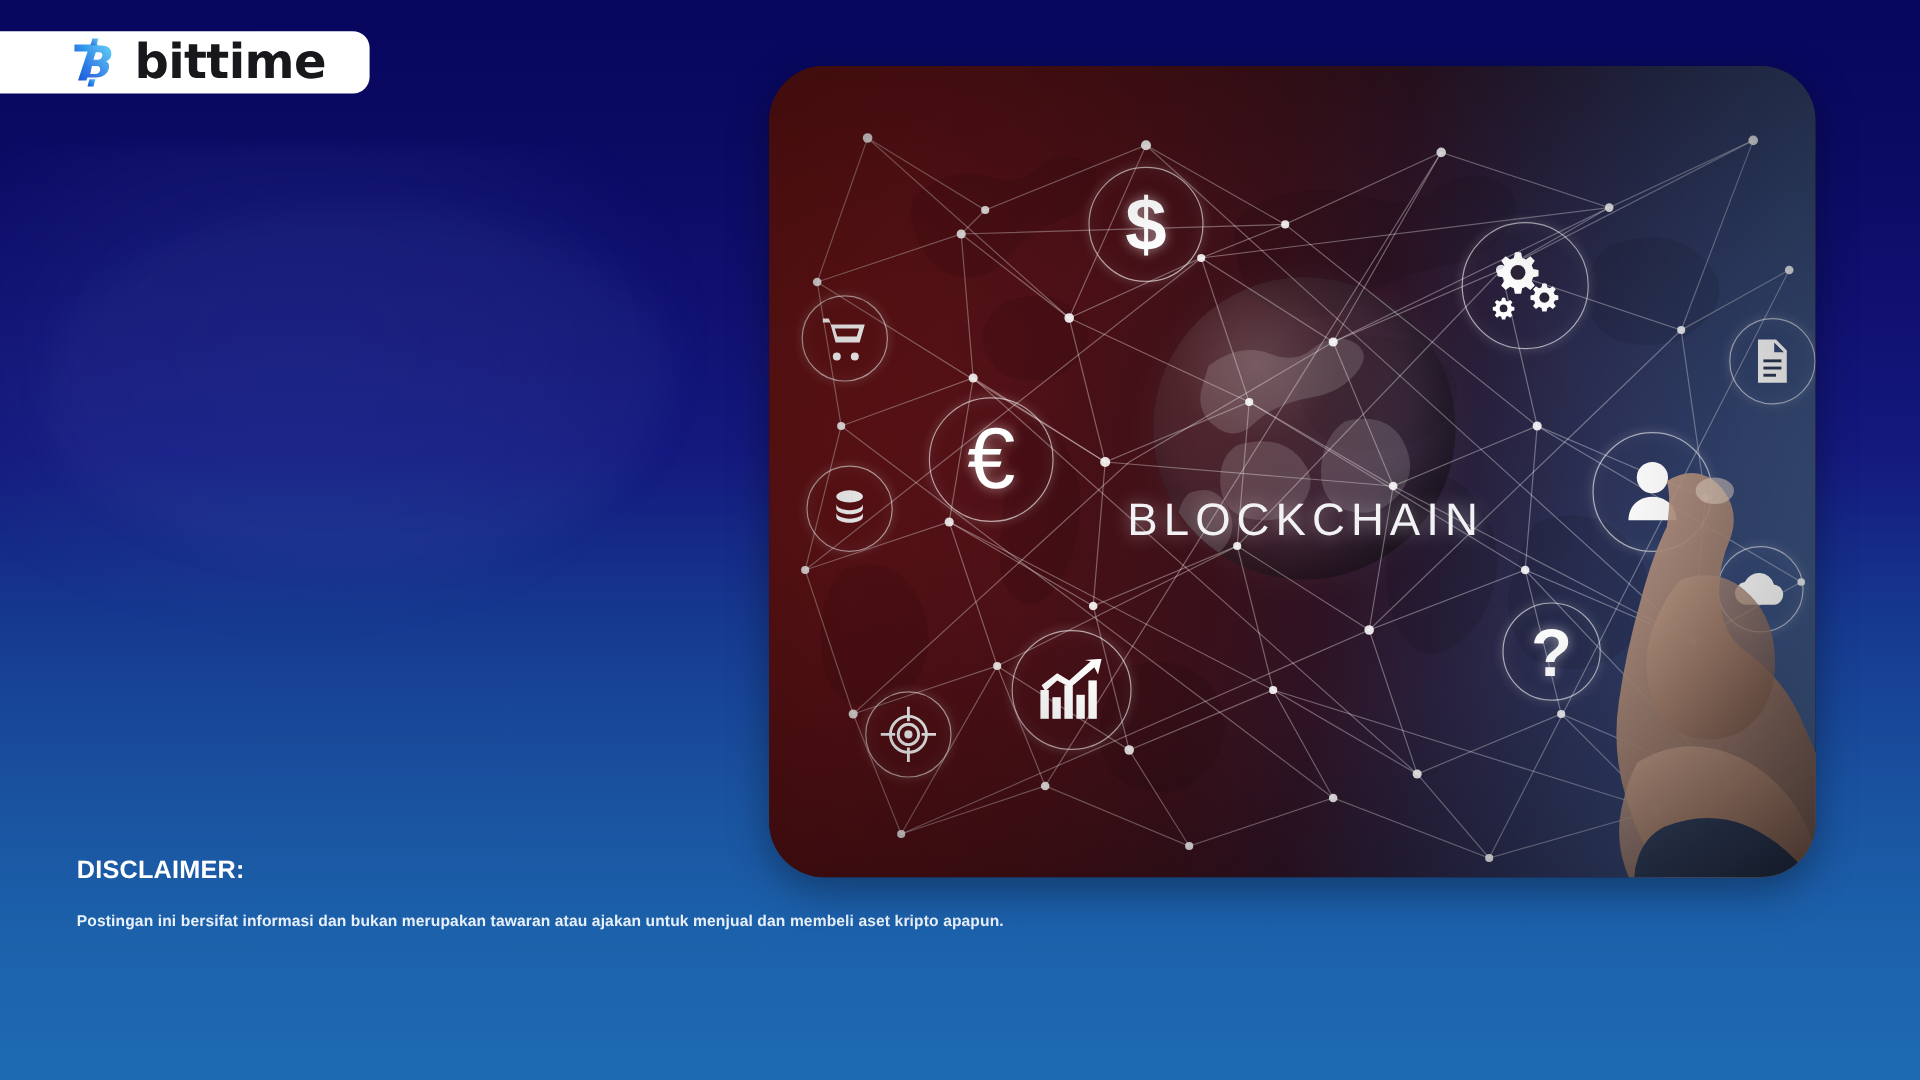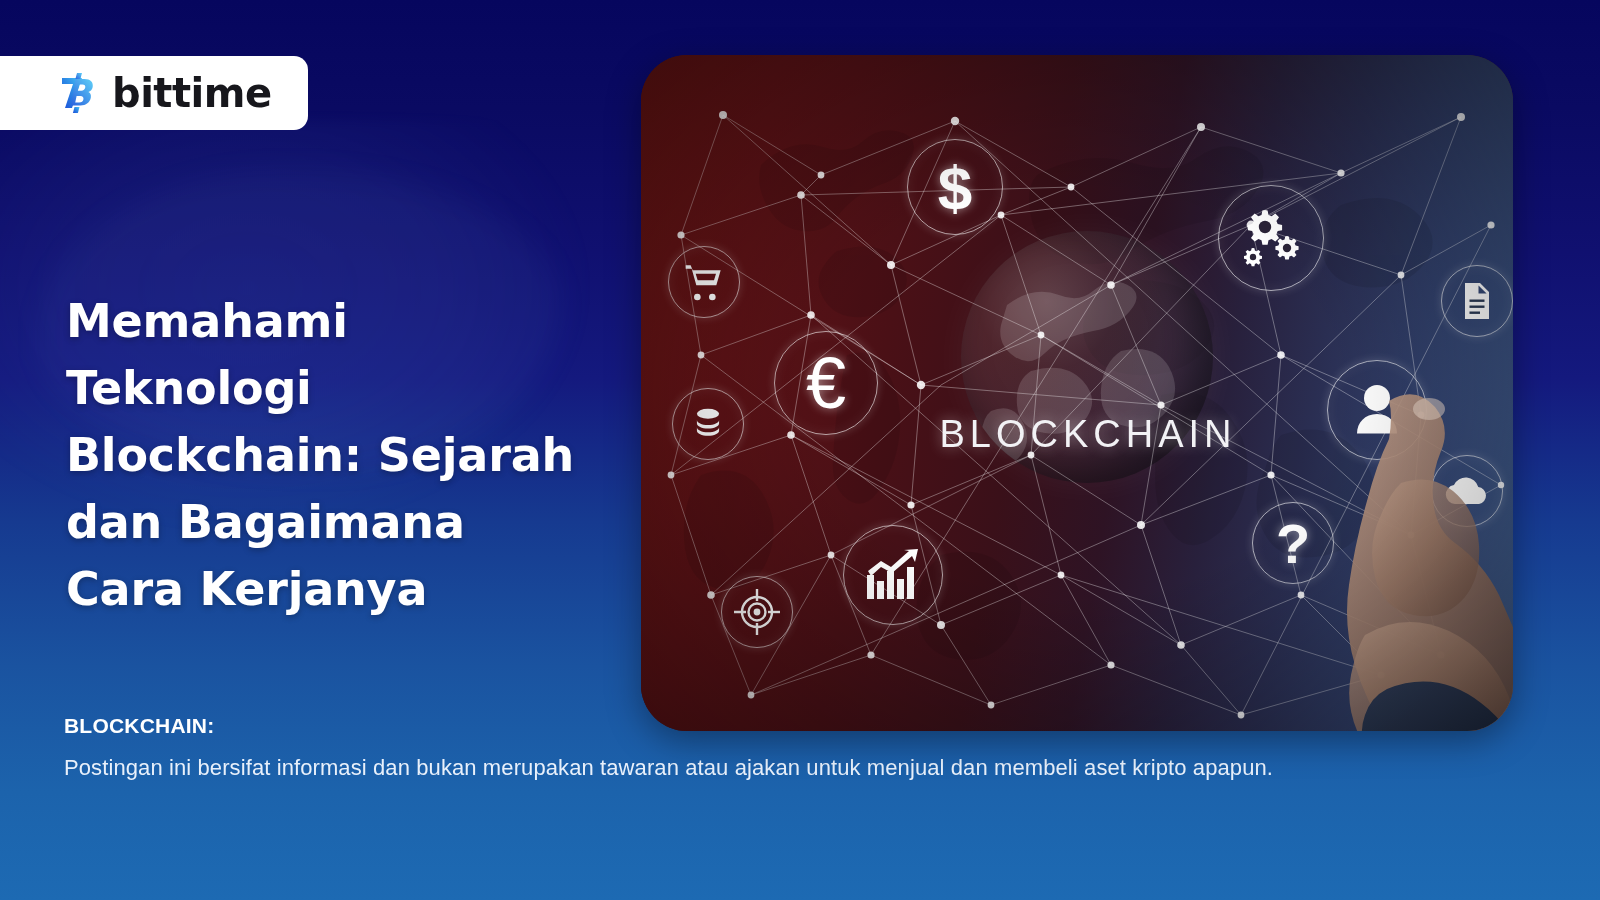--- a/index.html
+++ b/index.html
@@ -29,21 +29,21 @@
   }
   .watermark2{
     position:absolute;left:40px;top:170px;width:520px;height:300px;
     background:rgba(110,160,240,.045);
     border-radius:48% 52% 46% 54% / 55% 45% 58% 42%;
     filter:blur(14px);pointer-events:none;
   }
 
   
   .logo-pill{
-    position:absolute;left:0;top:56px;width:308px;height:74px;
+    position:absolute;left:0;top:26px;width:308px;height:52px;
     background:#ffffff;
     border-radius:0 14px 14px 0;
     display:flex;align-items:center;gap:12px;
     padding-left:58px;box-sizing:border-box;
   }
   .logo-mark{width:42px;height:48px;flex:0 0 auto;display:block;}
   .logo-word{
     font-size:40px;font-weight:700;color:#17171c;letter-spacing:-0.5px;
     line-height:1;font-family:"DejaVu Sans", sans-serif;
   }
@@ -57,21 +57,21 @@
     text-shadow:0 2px 6px rgba(0,0,0,.28);
   }
 
   
   .disclaimer-title{
     position:absolute;left:64px;top:714px;
     color:#ffffff;font-weight:700;font-size:21px;letter-spacing:.2px;
   }
   .disclaimer-body{
     position:absolute;left:64px;top:752px;width:1420px;
-    color:#e8f0fb;font-size:22px;line-height:32px;font-weight:400;
+    color:#e8f0fb;font-size:13px;line-height:32px;font-weight:700;
     letter-spacing:.1px;
   }
   .disclaimer-body div{white-space:nowrap;}
 
   
   .img-card{
     position:absolute;left:641px;top:55px;width:872px;height:676px;
     border-radius:46px;overflow:hidden;
     background:#2b0d10;
     box-shadow:0 10px 34px rgba(0,0,0,.35);
@@ -157,29 +157,22 @@
       <path d="M4 9 h20 l-10 30 h-7 l8 -24 h-11 z" fill="url(#bg1)"></path>
       <path d="M19 4 h5 l-1.6 6 h-5 z" fill="url(#bg2)"></path>
       <path d="M17.5 10 h9 c6 0 9 3.2 8.2 8 c-.45 2.6 -2.1 4.3 -4.3 5.1 c1.9 .9 2.9 2.8 2.45 5.4 c-.85 4.9 -4.8 8 -10.5 8 h-9.3 z
                M21 15.5 l-1.3 6.3 h3.6 c2.2 0 3.6 -1.2 3.95 -3.2 c.33 -1.9 -.65 -3.1 -2.8 -3.1 z
                M18.6 27 l-1.35 6.6 h3.9 c2.4 0 3.9 -1.25 4.28 -3.35 c.36 -2 -.68 -3.25 -3 -3.25 z" fill="url(#bg2)"></path>
       <path d="M16.5 38 h5 l-1.6 6 h-5 z" fill="url(#bg1)"></path>
     </svg>
     <span class="logo-word">bittime</span>
   </div>
 
-  <div class="headline">
-    <div>Memahami</div>
-    <div>Teknologi</div>
-    <div>Blockchain: Sejarah</div>
-    <div>dan Bagaimana</div>
-    <div>Cara Kerjanya</div>
-  </div>
-
-  <div class="disclaimer-title">BLOCKCHAIN:</div>
+
+  <div class="disclaimer-title">DISCLAIMER:</div>
   <div class="disclaimer-body">
     <div>Postingan ini bersifat informasi dan bukan merupakan tawaran atau ajakan untuk menjual dan membeli aset kripto apapun.</div>
   </div>
 
   <div class="img-card">
     <div class="img-inner">
       <div class="photo-bg"></div>
 
       <svg class="worldmap" viewBox="0 0 872 676" preserveAspectRatio="none">
         <g fill="#000" opacity=".55">

